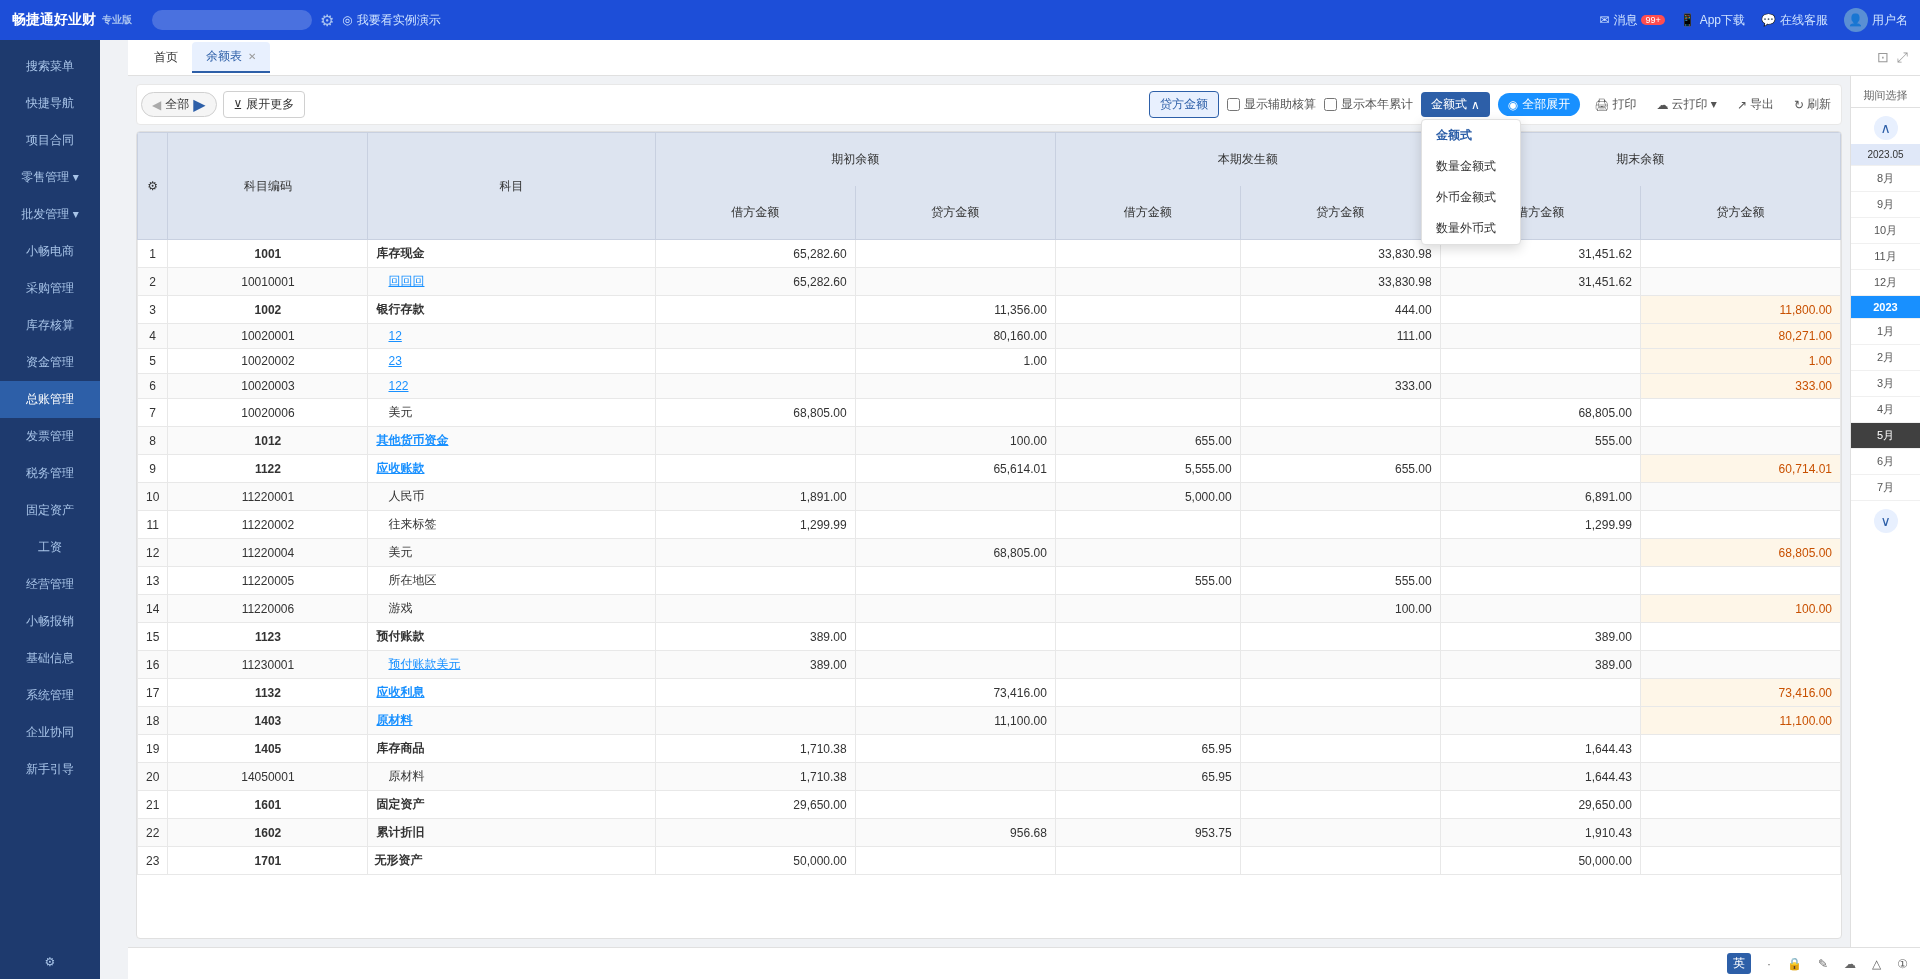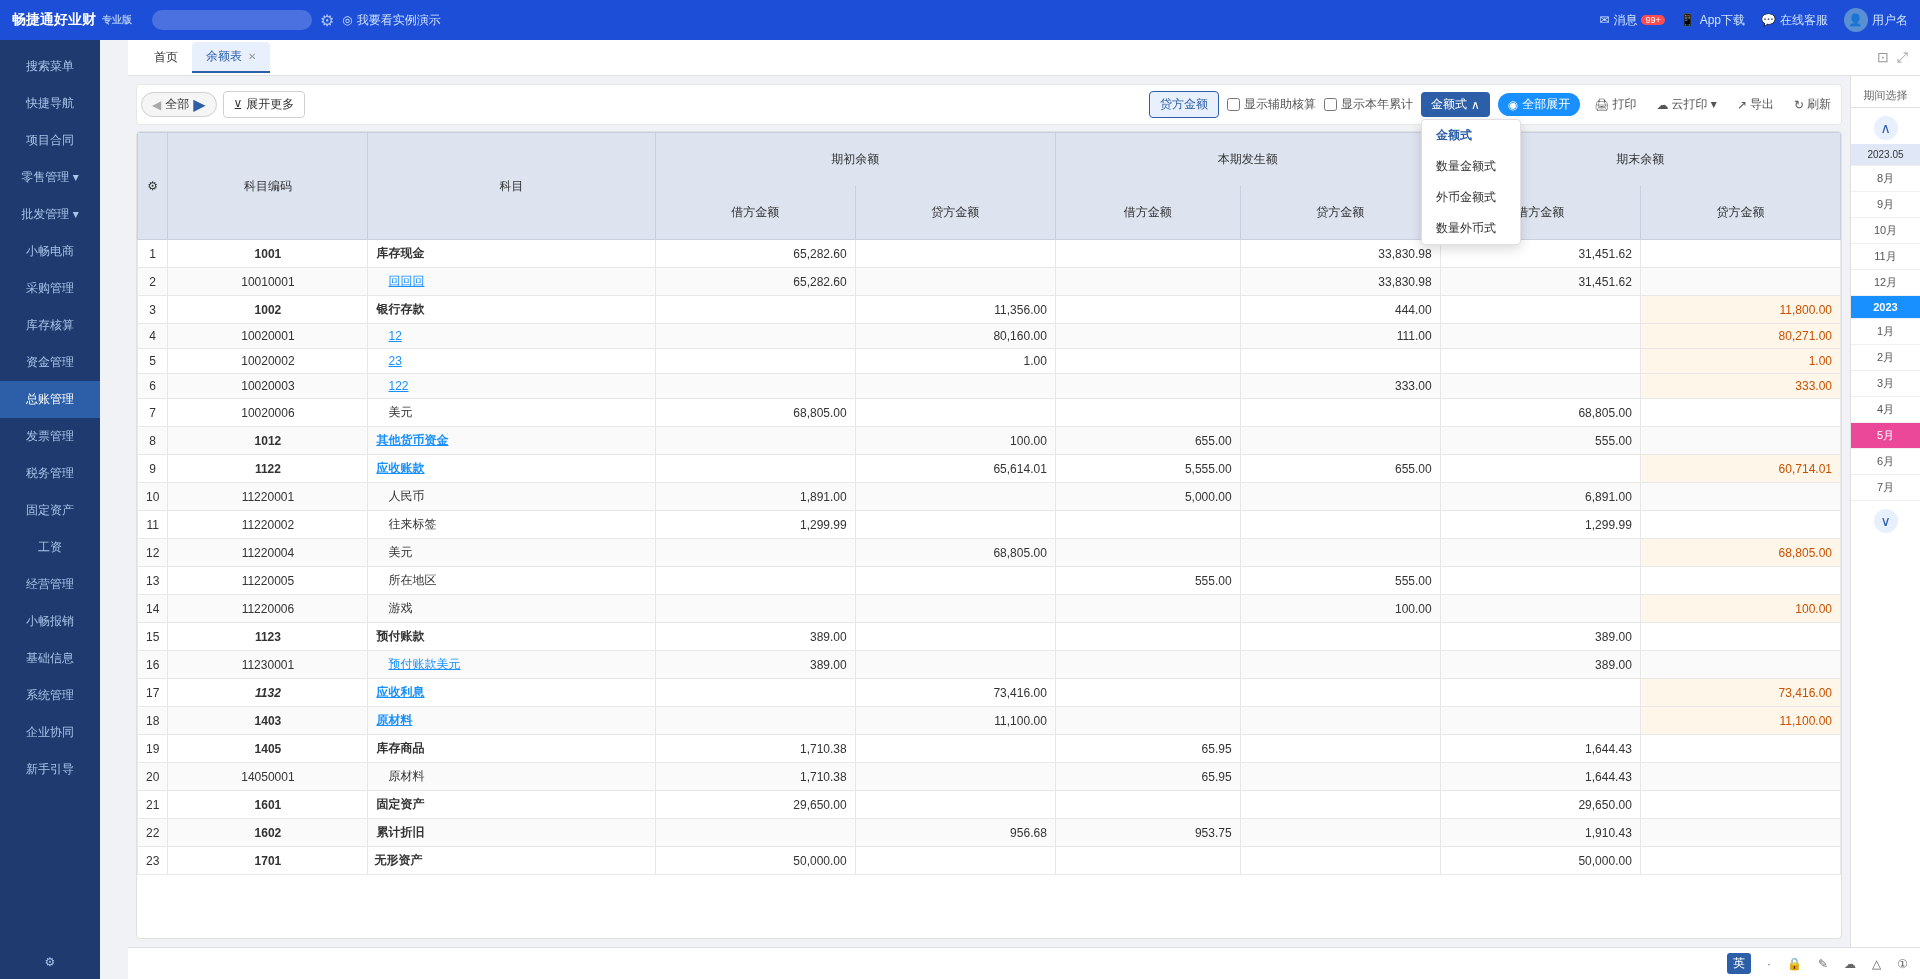--- a/index.html
+++ b/index.html
@@ -71,21 +71,21 @@
     .highlight-cell { background: #fef6e8; color: #c85000; }
 
     
     .th-group { border-bottom: none; }
     .th-sub { border-top: none; }
 
     
     .right-panel { width: 70px; background: #fff; border-left: 1px solid #e0e0e0; display: flex; flex-direction: column; align-items: center; padding-top: 8px; overflow-y: auto; }
     .right-panel-title { font-size: 11px; color: #666; padding: 4px; text-align: center; border-bottom: 1px solid #e0e0e0; width: 100%; margin-bottom: 4px; }
     .period-item { width: 100%; text-align: center; padding: 5px 4px; font-size: 11px; color: #555; cursor: pointer; border-bottom: 1px solid #f0f0f0; }
-    .period-item.active { background: #ec4899; color: #fff; border-radius: 0; }
+    .period-item.active { background: #404040; color: #fff; border-radius: 0; }
     .period-nav { width: 24px; height: 24px; border-radius: 50%; background: #e8f0fe; border: none; cursor: pointer; display: flex; align-items: center; justify-content: center; font-size: 14px; color: #2d5fa8; margin: 4px; }
 
     
     .statusbar { height: 32px; background: #fff; border-top: 1px solid #e0e0e0; display: flex; align-items: center; padding: 0 12px; gap: 16px; font-size: 12px; color: #666; }
   </style>
 </head>
 <body>
 
 <div class="topbar">
   <div class="topbar-logo">
@@ -419,21 +419,21 @@
                   <td class="left" style="color: rgb(24, 144, 255); text-decoration: underline; cursor: pointer; padding-left: 20px;">预付账款美元</td>
                   <td>389.00</td>
                   <td></td>
                   <td></td>
                   <td></td>
                   <td>389.00</td>
                   <td></td>
                 </tr>
                 <tr>
                   <td class="center">17</td>
-                  <td class="center" style="font-weight: bold; font-style: italic;">1132</td>
+                  <td class="center" style="font-weight: bold;">1132</td>
                   <td class="left" style="color: rgb(24, 144, 255); text-decoration: underline; cursor: pointer; font-weight: bold;">应收利息</td>
                   <td></td>
                   <td>73,416.00</td>
                   <td></td>
                   <td></td>
                   <td></td>
                   <td class="highlight-cell">73,416.00</td>
                 </tr>
                 <tr>
                   <td class="center">18</td>

